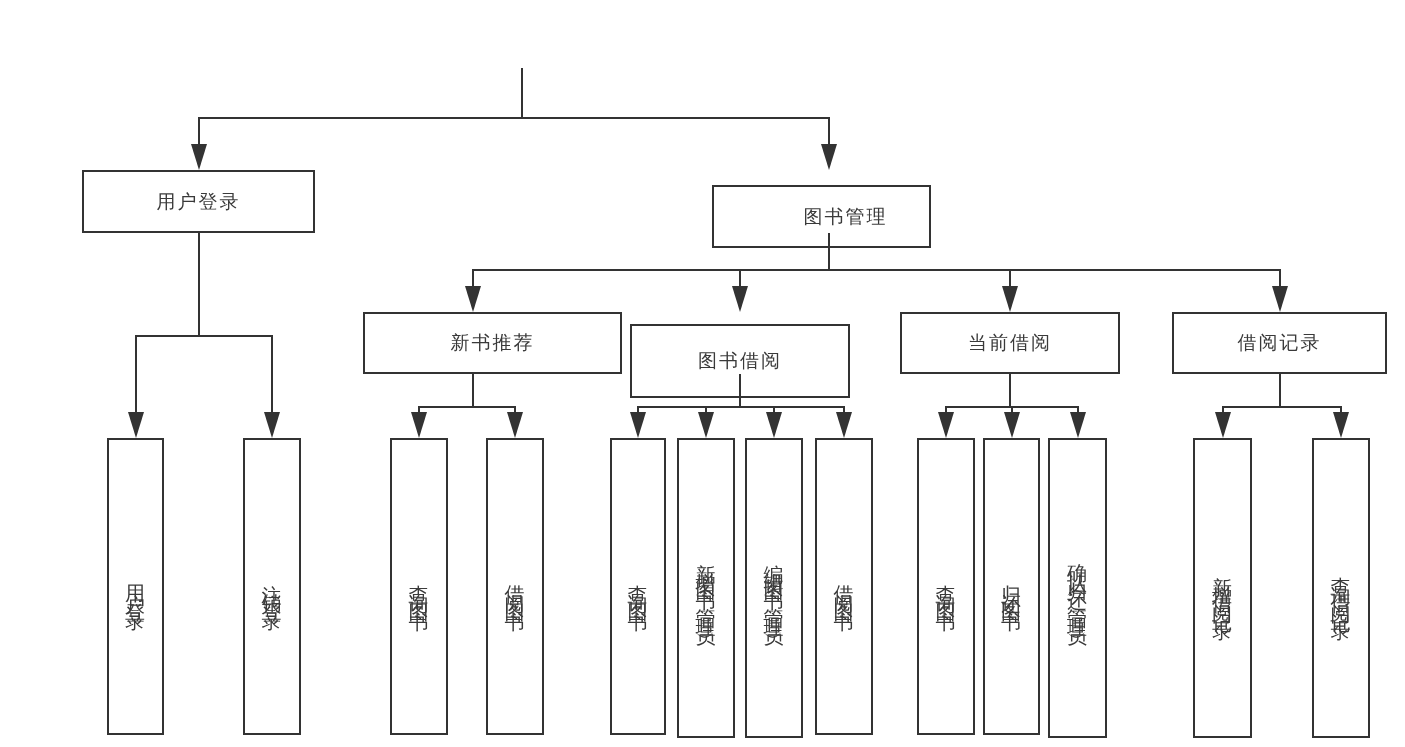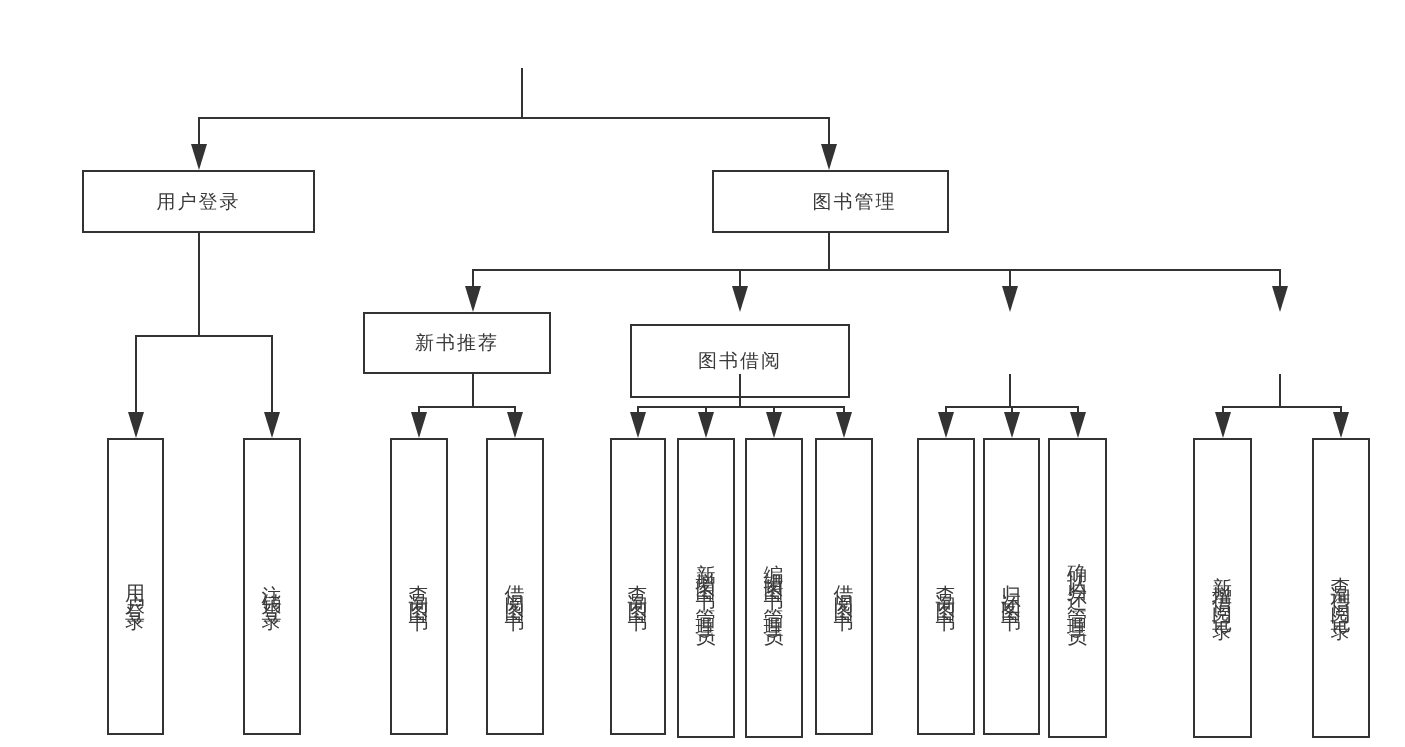--- a/index.html
+++ b/index.html
@@ -57,28 +57,34 @@
     white-space: nowrap;
   }
 </style>
 </head>
 <body>
 
 <div class="stage" id="stage">
     <div class="node" style="left: 82px; top: 170px; width: 233px; height: 63px;">
       <span class="lbl-h">用户登录</span>
     </div>
-    <div class="node" style="left: 712px; top: 170px; width: 237px; height: 63px; padding-left: 48px;">
+    <div class="node" style="left: 712px; top: 185px; width: 219px; height: 63px; padding-left: 48px;">
       <span class="lbl-h">图书管理</span>
     </div>
-    <div class="node" style="left: 363px; top: 312px; width: 188px; height: 62px;">
+    <div class="node" style="left: 363px; top: 312px; width: 259px; height: 62px;">
       <span class="lbl-h">新书推荐</span>
     </div>
     <div class="node" style="left: 630px; top: 324px; width: 220px; height: 74px;">
       <span class="lbl-h">图书借阅</span>
+    </div>
+    <div class="node" style="left: 900px; top: 312px; width: 220px; height: 62px;">
+      <span class="lbl-h">当前借阅</span>
+    </div>
+    <div class="node" style="left: 1172px; top: 312px; width: 215px; height: 62px;">
+      <span class="lbl-h">借阅记录</span>
     </div>
     <div class="node" style="left: 107px; top: 438px; width: 57px; height: 297px;">
       <span class="lbl-v">用户登录</span>
     </div>
     <div class="node" style="left: 243px; top: 438px; width: 58px; height: 297px;">
       <span class="lbl-v">注销登录</span>
     </div>
     <div class="node" style="left: 390px; top: 438px; width: 58px; height: 297px;">
       <span class="lbl-v">查询图书</span>
     </div>

